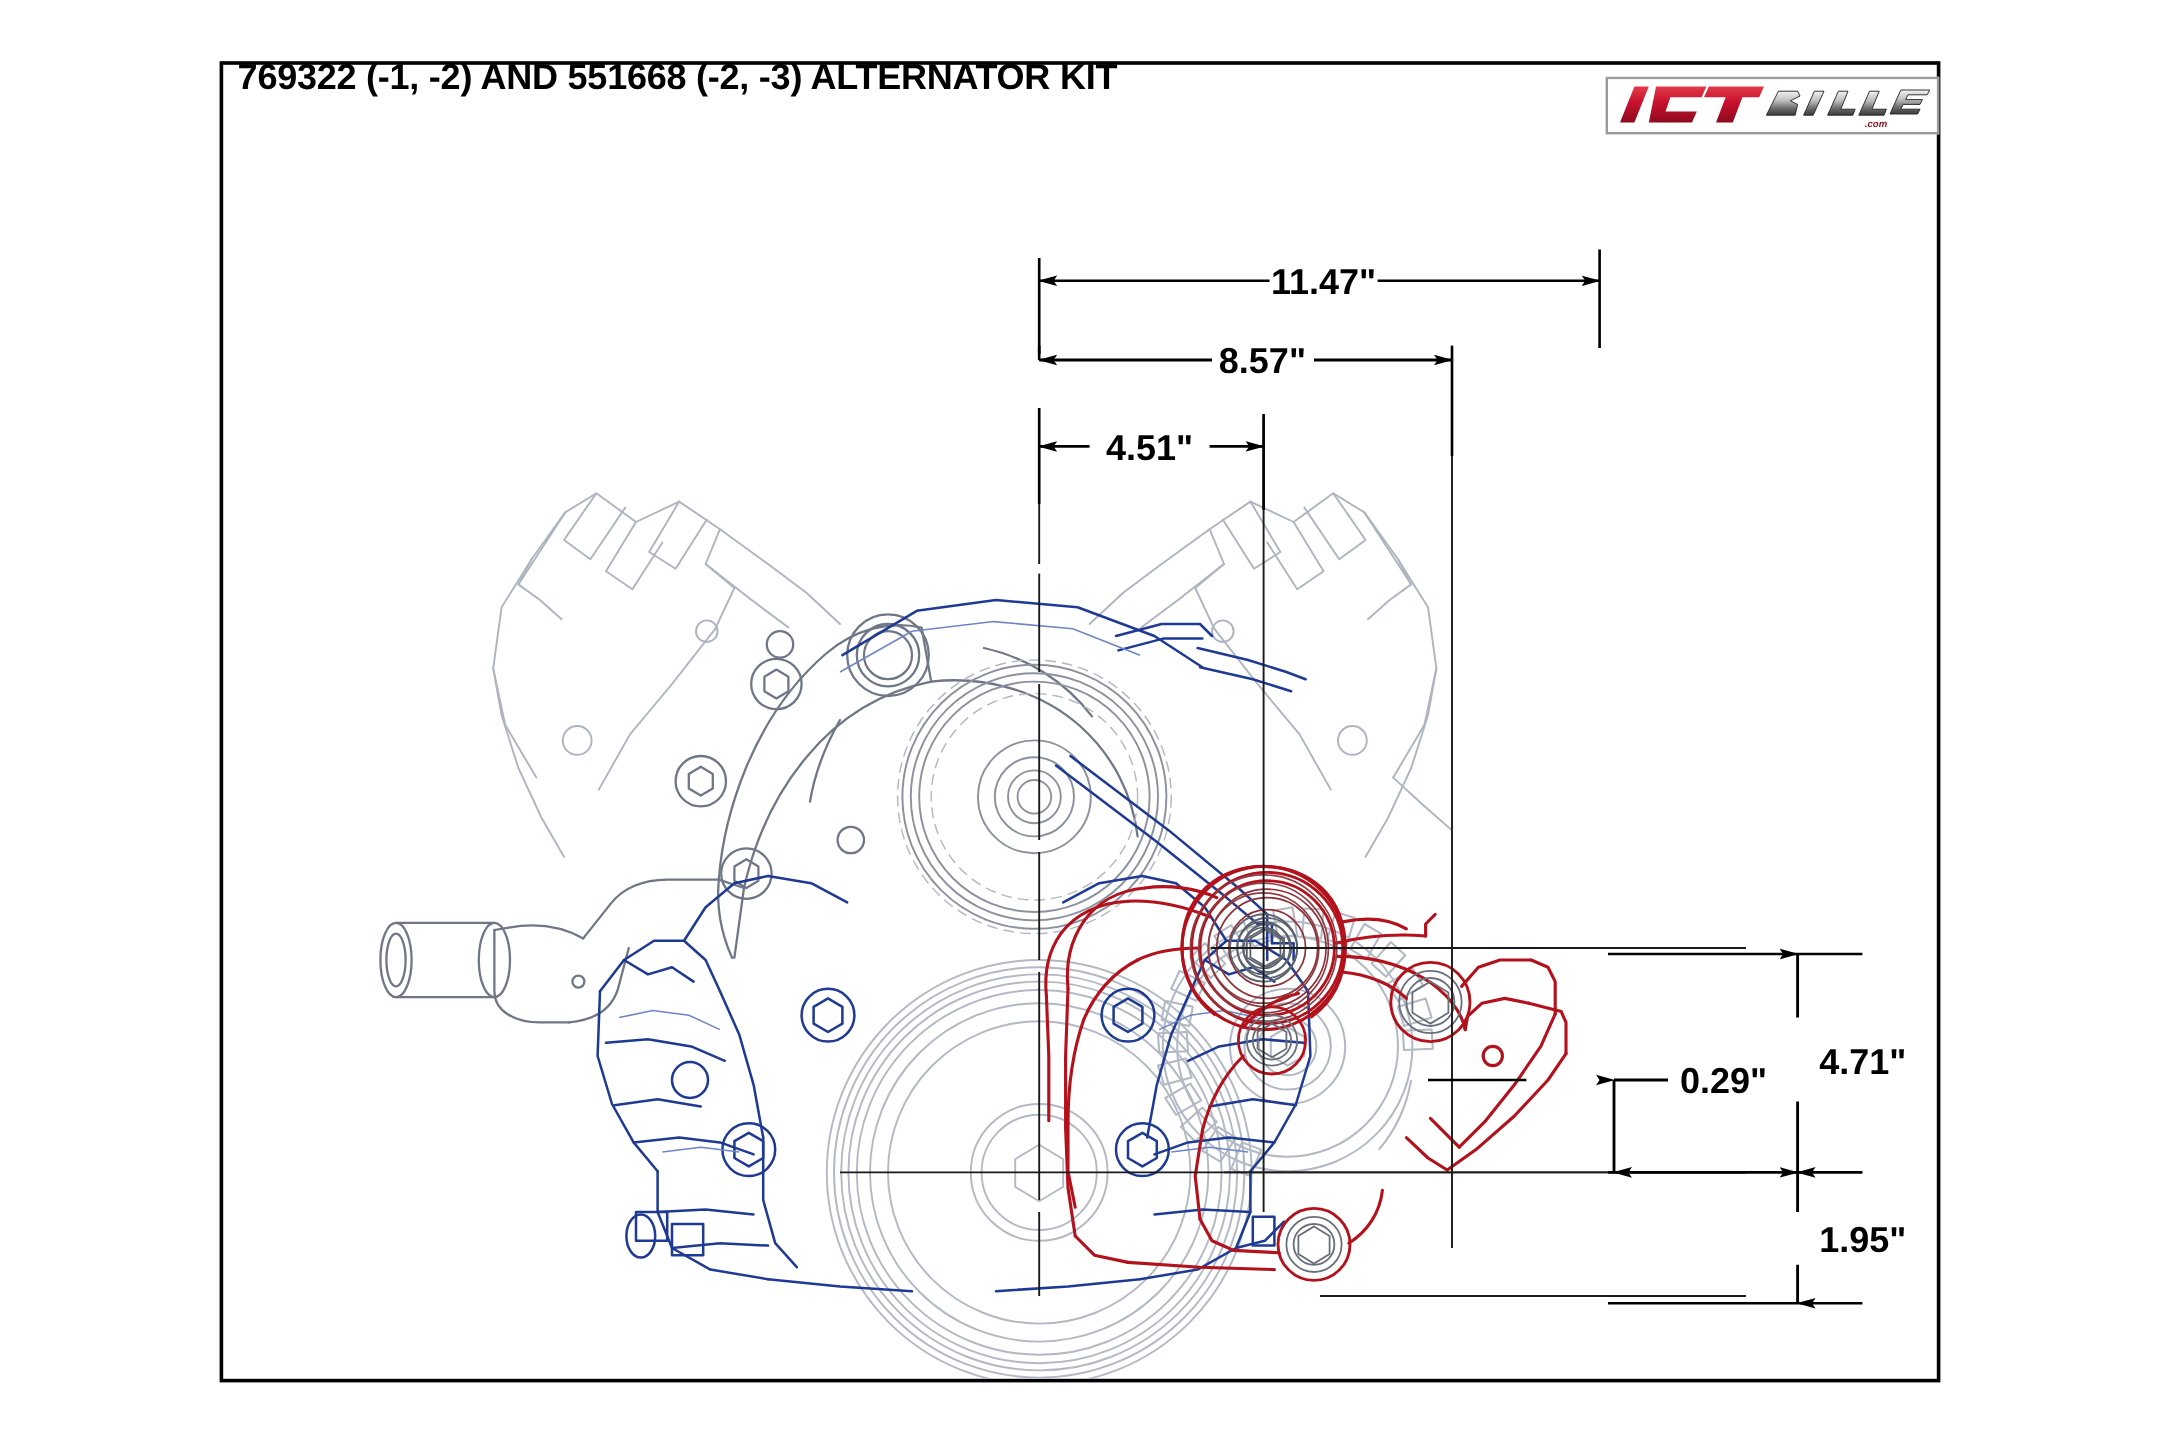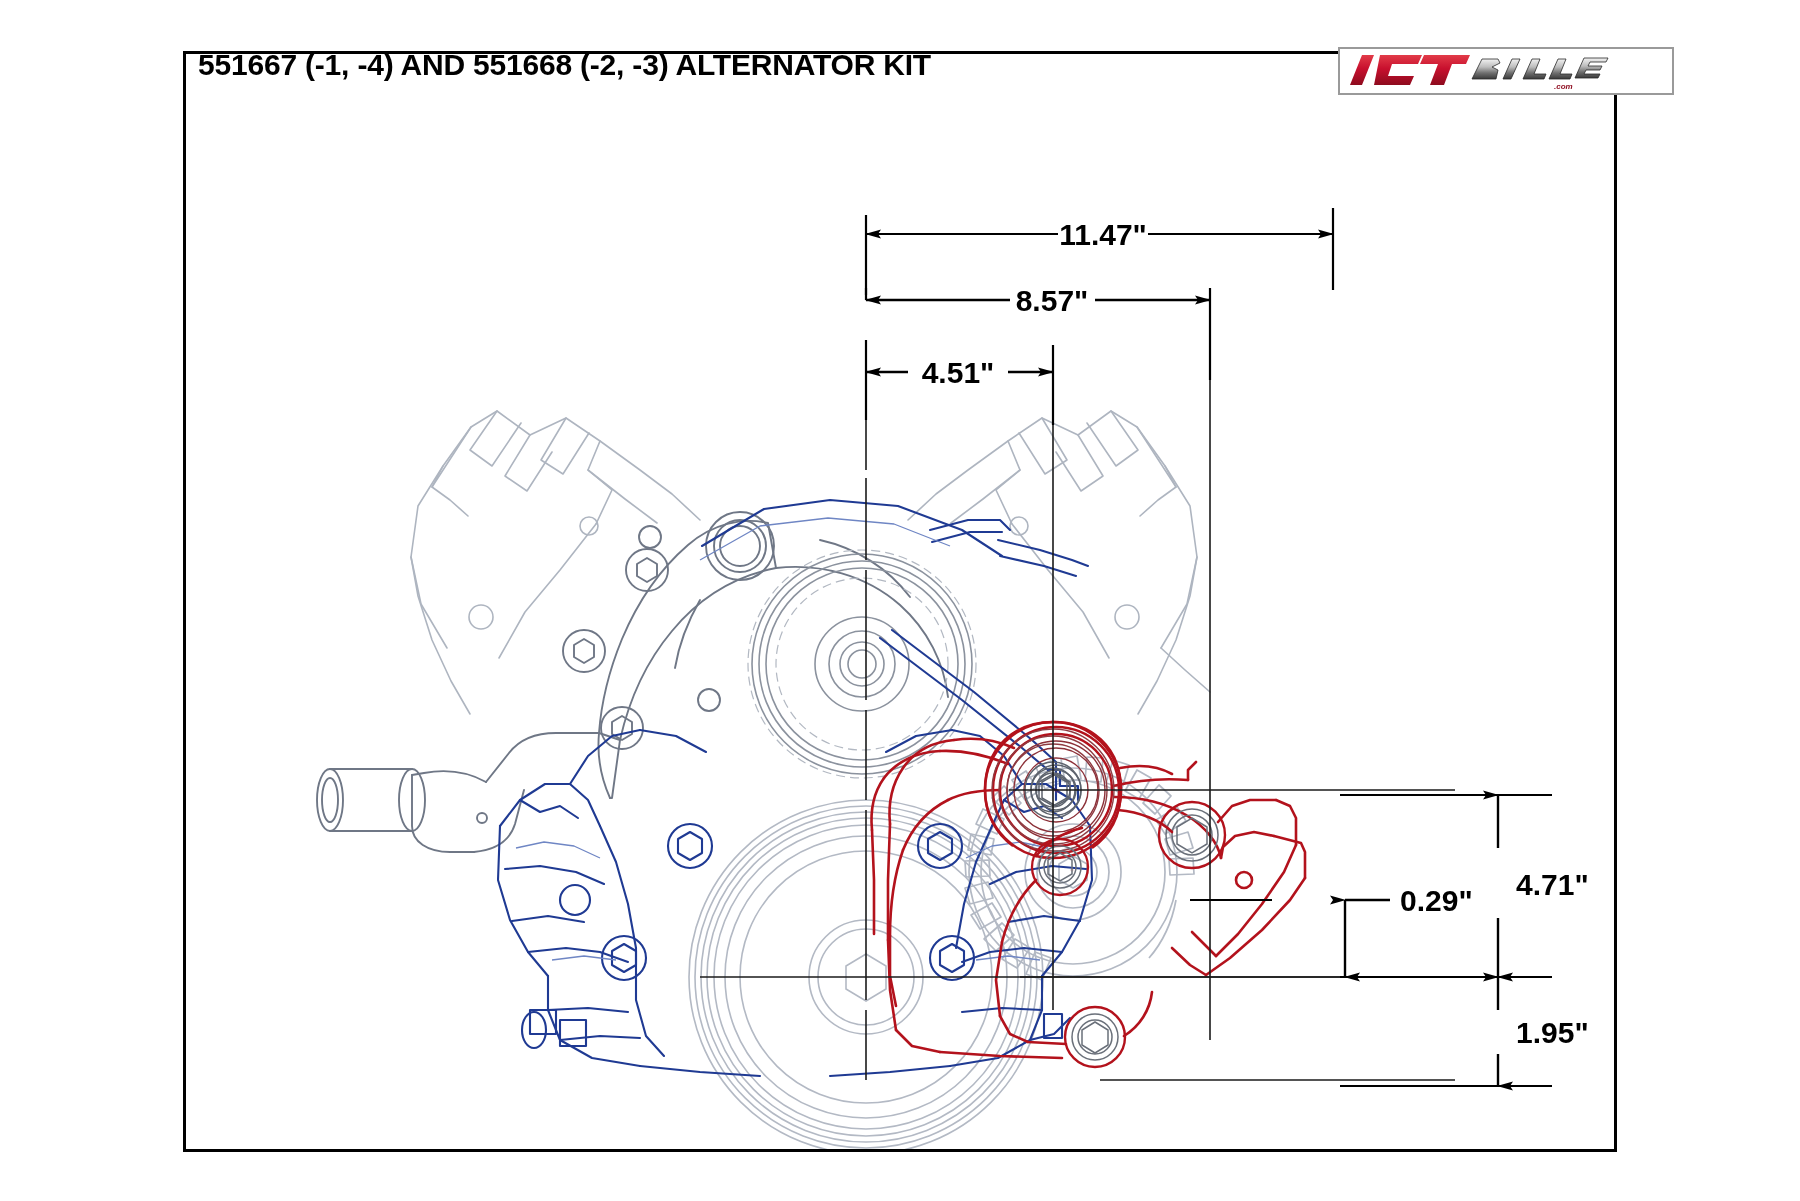--- a/index.html
+++ b/index.html
@@ -44,22 +44,22 @@
     font-family: "Liberation Sans", sans-serif;
     font-weight: bold;
     font-size: 30px;
     letter-spacing: -0.2px;
     color: #000000;
     white-space: nowrap;
   }
   .logo-box {
     position: absolute;
     left: 1338px;
-    top: 47px;
-    width: 336px;
+    top: 64px;
+    width: 278px;
     height: 48px;
     border: 2px solid #9a9a9a;
     background: #ffffff;
     box-sizing: border-box;
     overflow: hidden;
   }
   .logo-svg { display: block; }
   svg.drawing {
     position: absolute;
     left: 0; top: 0;
@@ -75,21 +75,21 @@
   }
 </style>
 </head>
 <body>
 
 <div id="sheet">
 
   <div class="frame"></div>
 
   <div class="title-bar">
-    <span class="title-text">551667 (-1, -4) AND 551668 (-2, -3) ALTERNATOR KIT</span>
+    <span class="title-text">769322 (-1, -2) AND 551668 (-2, -3) ALTERNATOR KIT</span>
   </div>
 
   <div class="logo-box">
     <svg class="logo-svg" width="274" height="44" viewBox="0 0 274 44">
       <defs>
         <linearGradient id="redGrad" x1="0" y1="0" x2="0" y2="1">
           <stop offset="0%" stop-color="#e23b48"></stop>
           <stop offset="45%" stop-color="#c8102e"></stop>
           <stop offset="100%" stop-color="#8e0b1e"></stop>
         </linearGradient>

